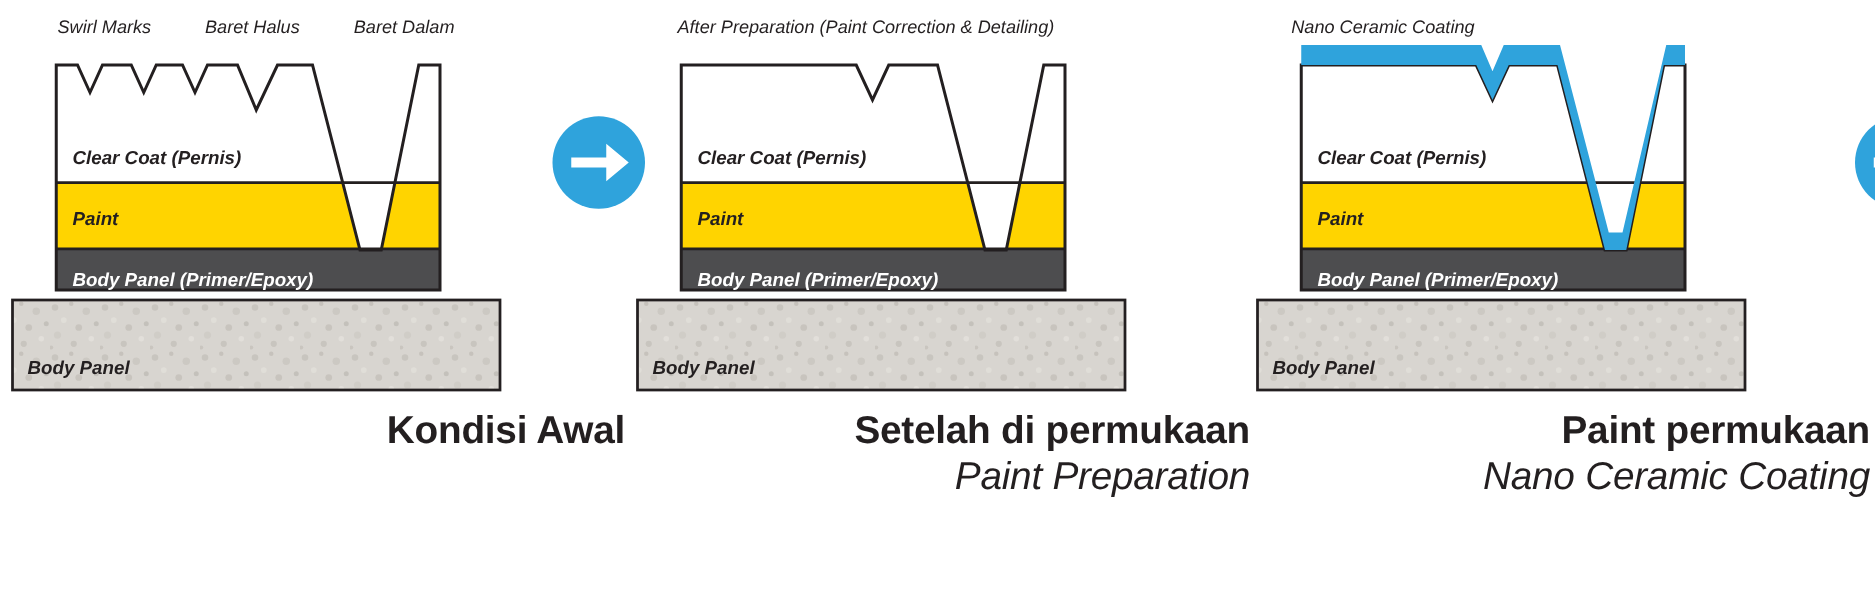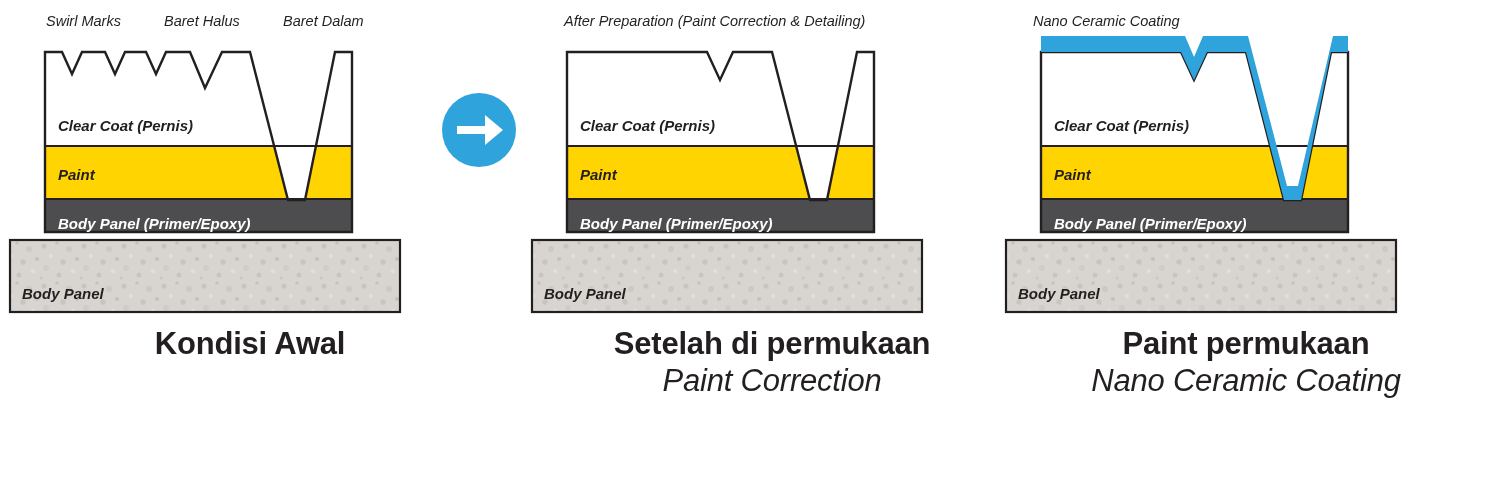--- a/index.html
+++ b/index.html
@@ -19,21 +19,21 @@
     position: relative;
     width: 1500px;
     height: 484px;
   }
   .panel {
     position: absolute;
     top: 0;
     height: 352px;
   }
   #panel-1 { left: 0px;    width: 500px; }
-  #panel-2 { left: 522px;  width: 500px; }
+  #panel-2 { left: 500px;  width: 500px; }
   #panel-3 { left: 996px; width: 500px; }
 
   .panel-svg {
     position: absolute;
     top: 0;
     left: 0;
     width: 500px;
     height: 320px;
     display: block;
   }
@@ -43,21 +43,21 @@
     width: 76px;
     height: 76px;
   }
   #arrow-1 { left: 441px; }
   #arrow-2 { left: 983px; }
 
   .caption {
     position: absolute;
     top: 326px;
     width: 500px;
-    text-align: center;
+    text-align: right;
     line-height: 1.18;
   }
   .cap-bold {
     display: block;
     font-size: 31px;
     font-weight: bold;
     letter-spacing: -0.2px;
     color: #231f20;
   }
   .cap-italic {
@@ -189,21 +189,21 @@
       <line x1="45" y1="146" x2="352" y2="146" stroke="#231f20" stroke-width="2.2"></line>
       <line x1="45" y1="199" x2="352" y2="199" stroke="#231f20" stroke-width="2.2"></line>
 
       <text class="svg-label-layer" x="58" y="131">Clear Coat (Pernis)</text>
       <text class="svg-label-layer" x="58" y="180">Paint</text>
       <text class="svg-label-layer on-dark" x="58" y="229">Body Panel (Primer/Epoxy)</text>
     </svg>
 
     <div class="caption">
       <span class="cap-bold">Setelah di permukaan</span>
-      <span class="cap-italic">Paint Correction</span>
+      <span class="cap-italic">Paint Preparation</span>
     </div>
 
     <svg class="arrow" id="arrow-2" viewBox="0 0 76 76">
       <circle cx="38" cy="38" r="37" fill="#2FA3DC"></circle>
       <path d="M16,34 L44,34 L44,23 L62,38 L44,53 L44,42 L16,42 Z" fill="#FFFFFF"></path>
     </svg>
   </div>
 
   <div class="panel" id="panel-3">
     <svg class="panel-svg" viewBox="0 0 500 320">

